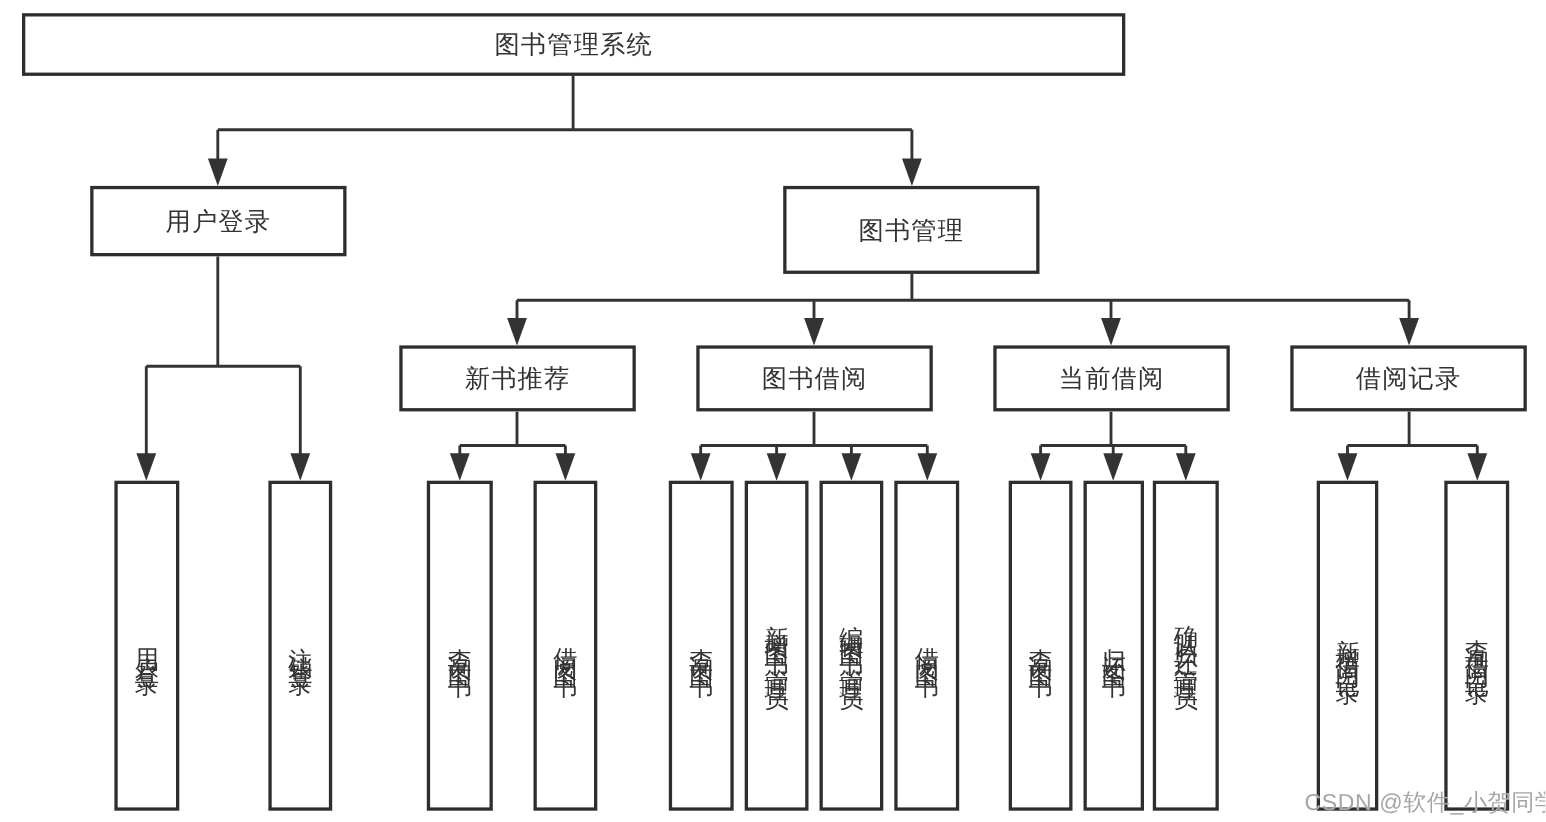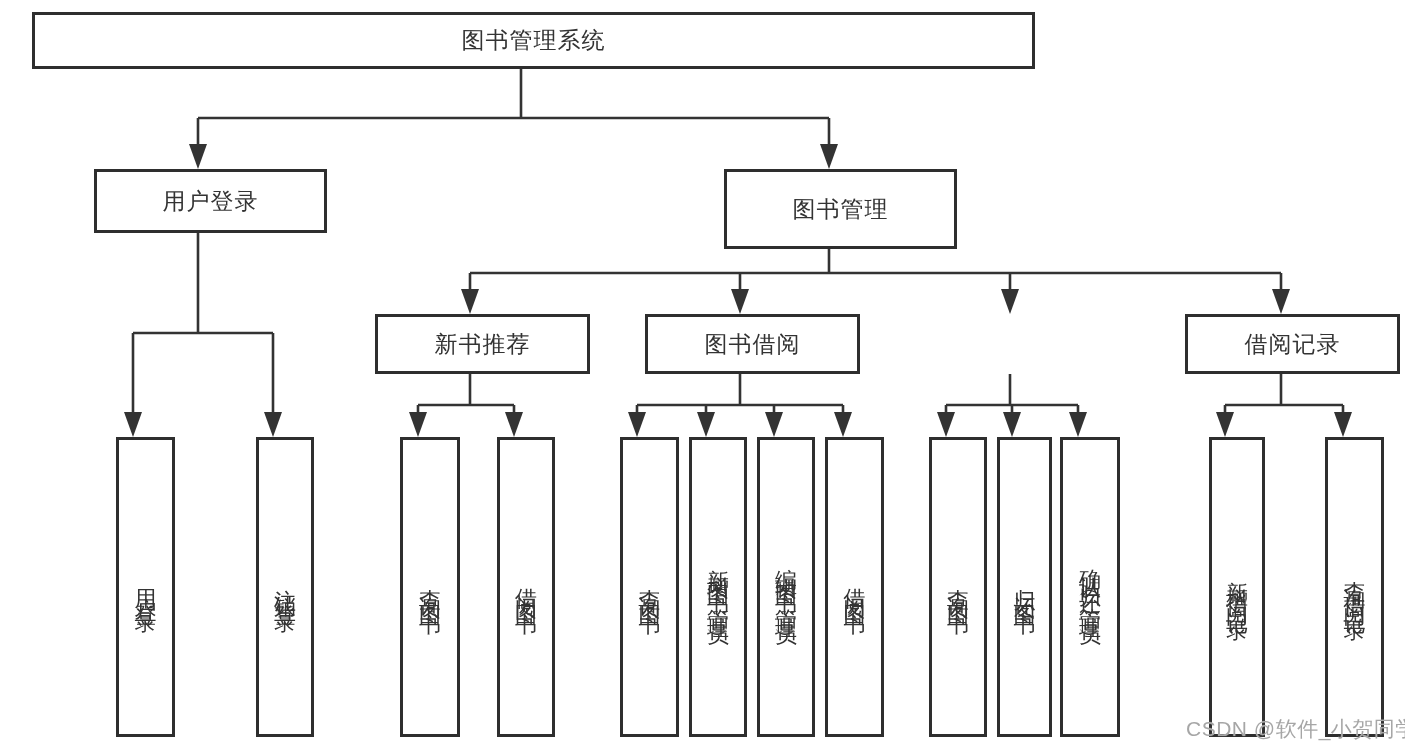--- a/index.html
+++ b/index.html
@@ -26,21 +26,20 @@
   .box {
     position: absolute;
     box-sizing: border-box;
     border: 3px solid #2e2e2e;
     background: #ffffff;
     display: flex;
     align-items: center;
     justify-content: center;
     color: #333333;
     z-index: 2;
-    margin-left: 12px;
   }
   .hbox {
     font-size: 23px;
     letter-spacing: 1px;
   }
   .vbox {
     font-size: 22px;
   }
   .vbox .vtext {
     writing-mode: vertical-rl;
@@ -120,20 +119,23 @@
   <div class="box hbox" style="left:712px; top:169px; width:233px; height:80px;">
     <span>图书管理</span>
   </div>
 
   <div class="box hbox" style="left:363px; top:314px; width:215px; height:60px;text-align:center;">
     <span>新书推荐</span>
   </div>
   <div class="box hbox" style="left:633px; top:314px; width:215px; height:60px;">
     <span>图书借阅</span>
   </div>
+  <div class="box hbox" style="left:903px; top:314px; width:215px; height:60px;">
+    <span>当前借阅</span>
+  </div>
   <div class="box hbox" style="left:1173px; top:314px; width:215px; height:60px;">
     <span>借阅记录</span>
   </div>
 
   <div class="box vbox" style="left:104px; top:437px; width:59px; height:300px;">
     <span class="vtext">用户登录</span>
   </div>
   <div class="box vbox" style="left:244px; top:437px; width:58px; height:300px;">
     <span class="vtext">注销登录</span>
   </div>

